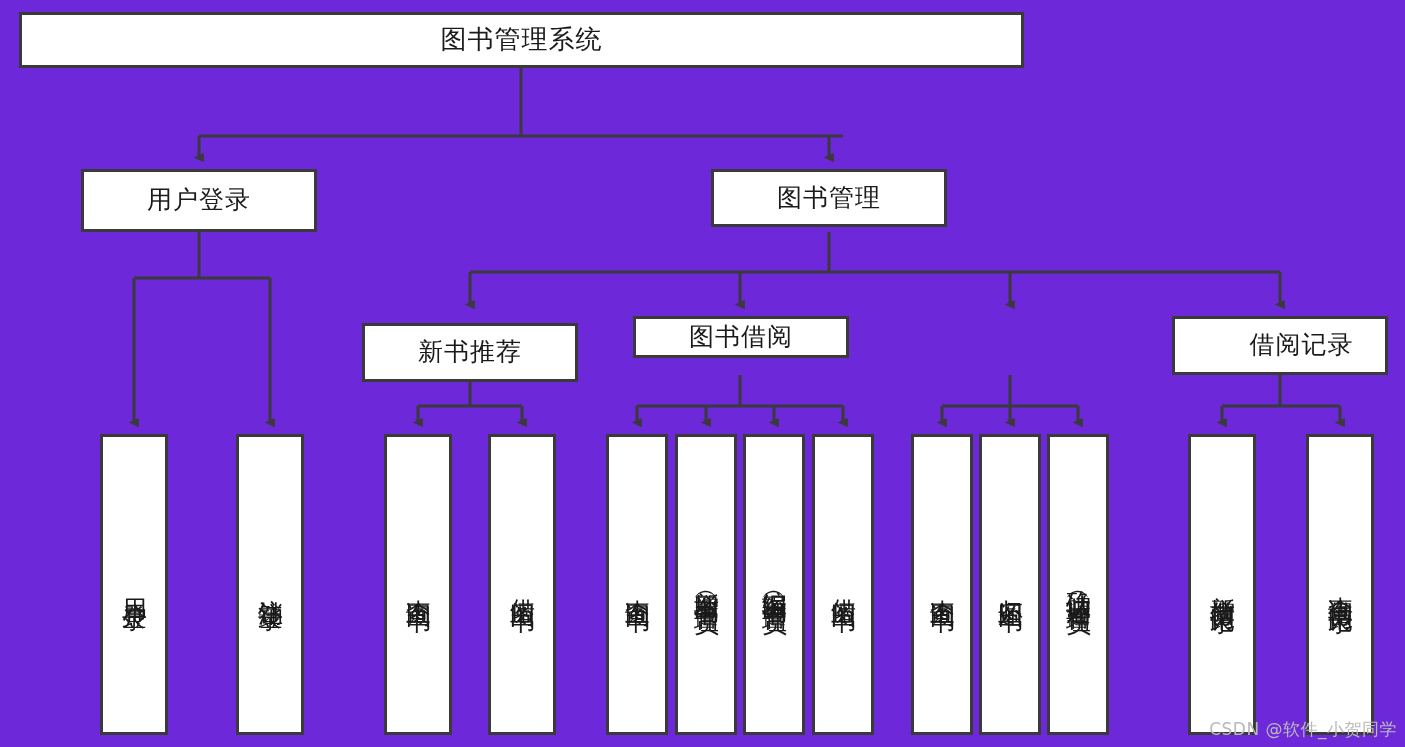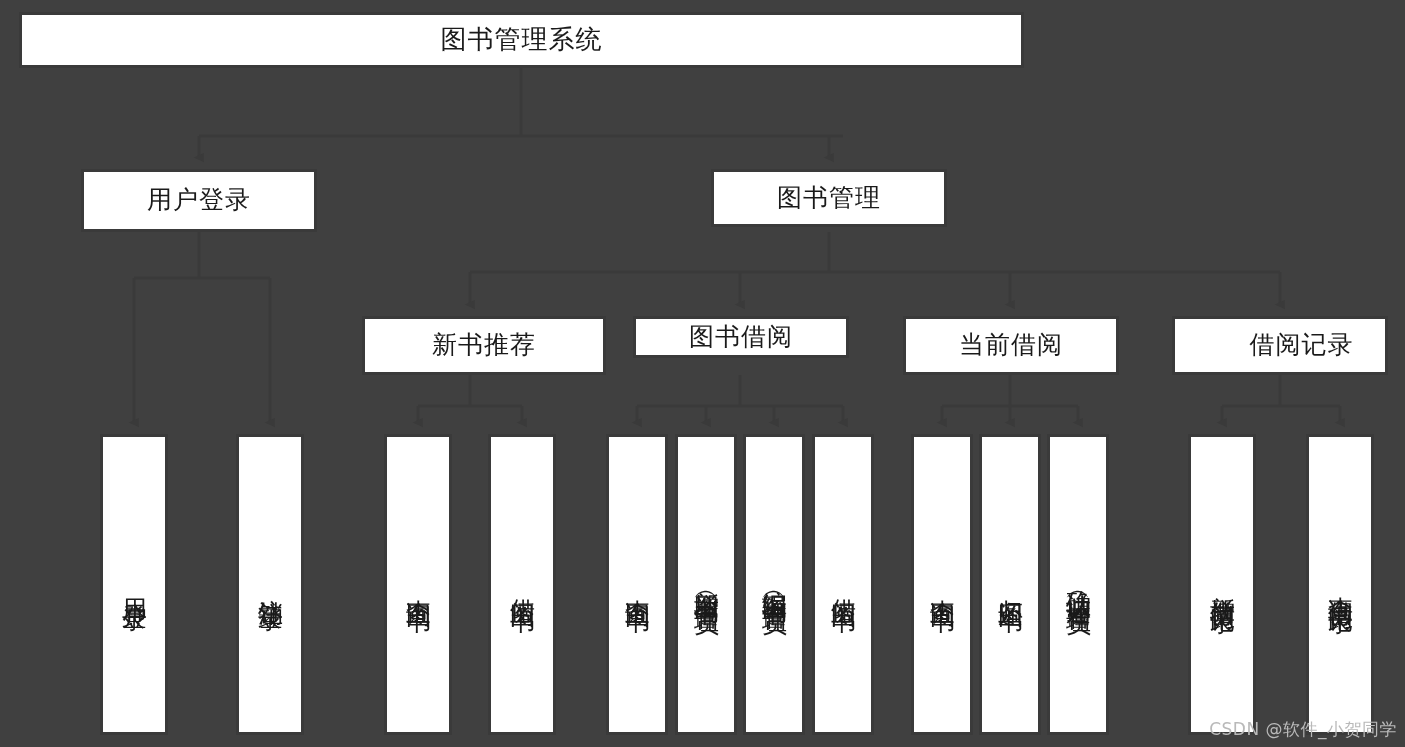--- a/index.html
+++ b/index.html
@@ -7,21 +7,21 @@
     padding: 0;
     background: #ffffff;
   }
   body {
     font-family: "DejaVu Sans", "Liberation Sans", sans-serif;
   }
   #canvas {
     position: relative;
     width: 1405px;
     height: 747px;
-    background: #404040;
+    background: #6d28d9;
     overflow: hidden;
   }
   svg#wires {
     position: absolute;
     left: 0;
     top: 0;
     width: 1405px;
     height: 747px;
     pointer-events: none;
   }
@@ -133,29 +133,26 @@
     <span class="label">图书管理系统</span>
   </div>
 
   <div class="node horiz" style="left:81px; top:169px; width:236px; height:63px;">
     <span class="label">用户登录</span>
   </div>
   <div class="node horiz" style="left:711px; top:169px; width:236px; height:58px;">
     <span class="label">图书管理</span>
   </div>
 
-  <div class="node horiz" style="left:362px; top:316px; width:244px; height:59px;">
+  <div class="node horiz" style="left:362px; top:323px; width:216px; height:59px;">
     <span class="label">新书推荐</span>
   </div>
   <div class="node horiz" style="left:633px; top:316px; width:216px; height:42px;">
     <span class="label">图书借阅</span>
   </div>
-  <div class="node horiz" style="left:903px; top:316px; width:216px; height:59px;">
-    <span class="label">当前借阅</span>
-  </div>
   <div class="node horiz" style="left:1172px; top:316px; width:216px; height:59px;padding-left:43px;">
     <span class="label">借阅记录</span>
   </div>
 
   <div class="node vert" style="left:100px; top:434px; width:68px; height:301px;">
     <span class="label">用户登录</span>
   </div>
   <div class="node vert" style="left:236px; top:434px; width:68px; height:301px;">
     <span class="label">注销登录</span>
   </div>

